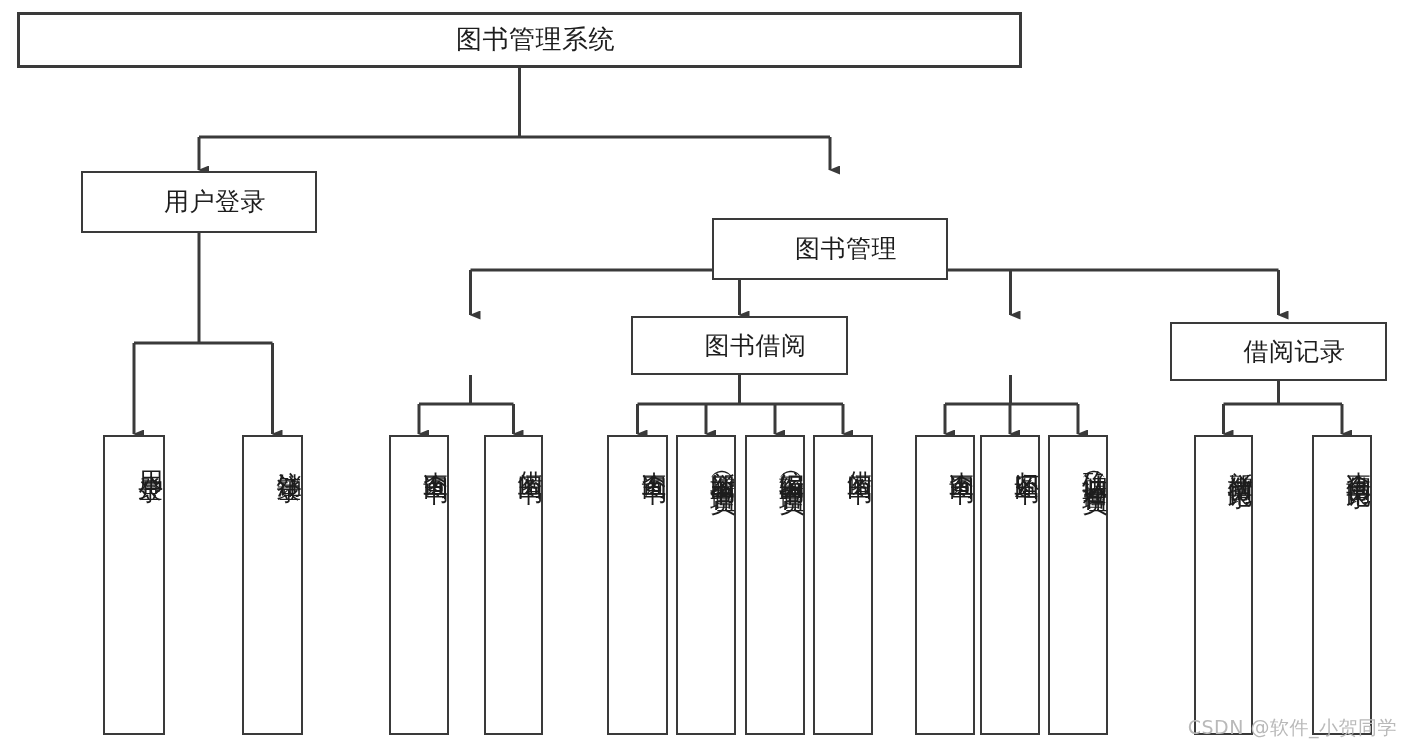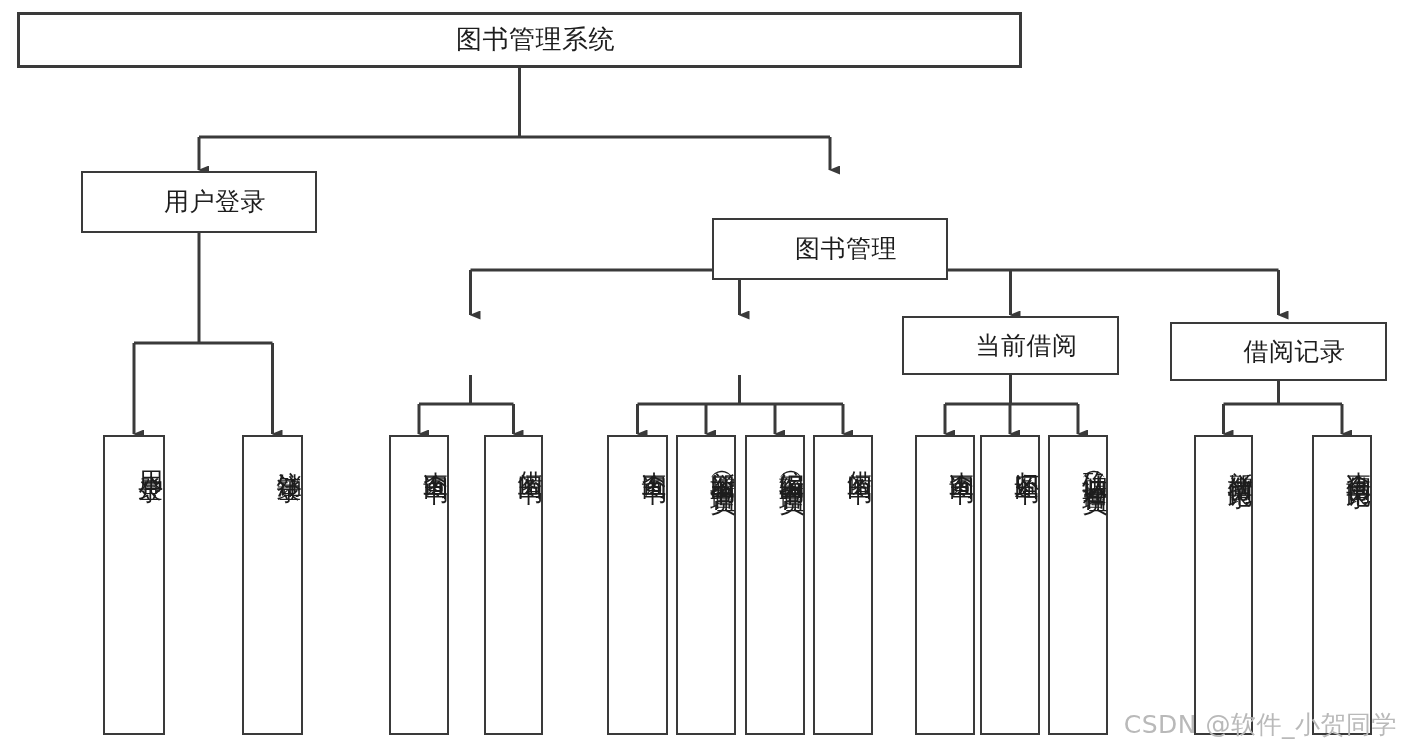--- a/index.html
+++ b/index.html
@@ -63,21 +63,21 @@
     text-orientation: upright;
     font-size: 25px;
     letter-spacing: 3px;
     line-height: 1.05;
     white-space: nowrap;
   }
   #watermark {
     position: absolute;
     right: 8px;
     bottom: 6px;
-    font-size: 25px;
+    font-size: 19px;
     color: #b9b9b9;
     letter-spacing: 0.5px;
     z-index: 5;
     white-space: nowrap;
     font-family: "DejaVu Sans", "Liberation Sans", sans-serif;
   }
 </style>
 </head>
 <body>
 
@@ -130,22 +130,22 @@
     <span class="node-label">图书管理系统</span>
   </div>
 
   <div class="node level-1 horiz" style="left: 81px; top: 171px; width: 236px; height: 62px;">
     <span class="node-label">用户登录</span>
   </div>
   <div class="node level-1 horiz" style="left: 712px; top: 171px; width: 236px; height: 62px; margin-top: 47px;">
     <span class="node-label">图书管理</span>
   </div>
 
-  <div class="node level-2 horiz" style="left: 902px; top: 316px; width: 217px; height: 59px;">
-    <span class="node-label">当前借阅</span>
+  <div class="node level-2 horiz" style="left: 631px; top: 316px; width: 217px; height: 59px;">
+    <span class="node-label">图书借阅</span>
   </div>
   <div class="node level-2 horiz" style="left: 1170px; top: 316px; width: 217px; height: 59px; margin-top: 6px;">
     <span class="node-label">借阅记录</span>
   </div>
 
   <div class="node vert" style="left: 103px; top: 435px; width: 62px; height: 300px;">
     <span class="node-label">用户登录</span>
   </div>
   <div class="node vert" style="left: 242px; top: 435px; width: 61px; height: 300px;">
     <span class="node-label">注销登录</span>

